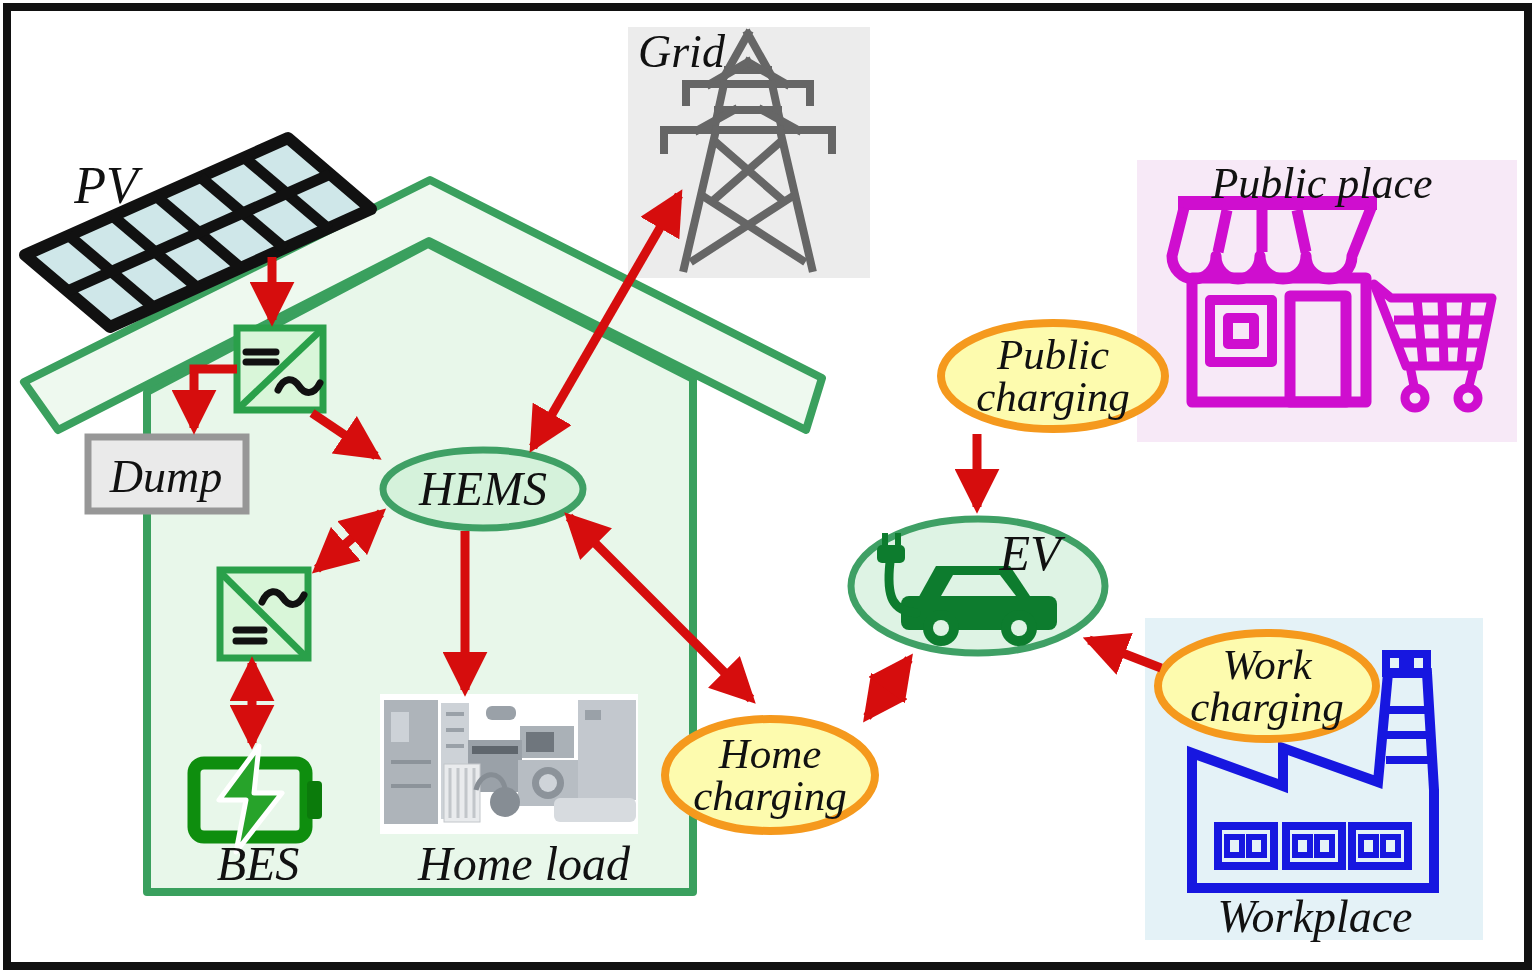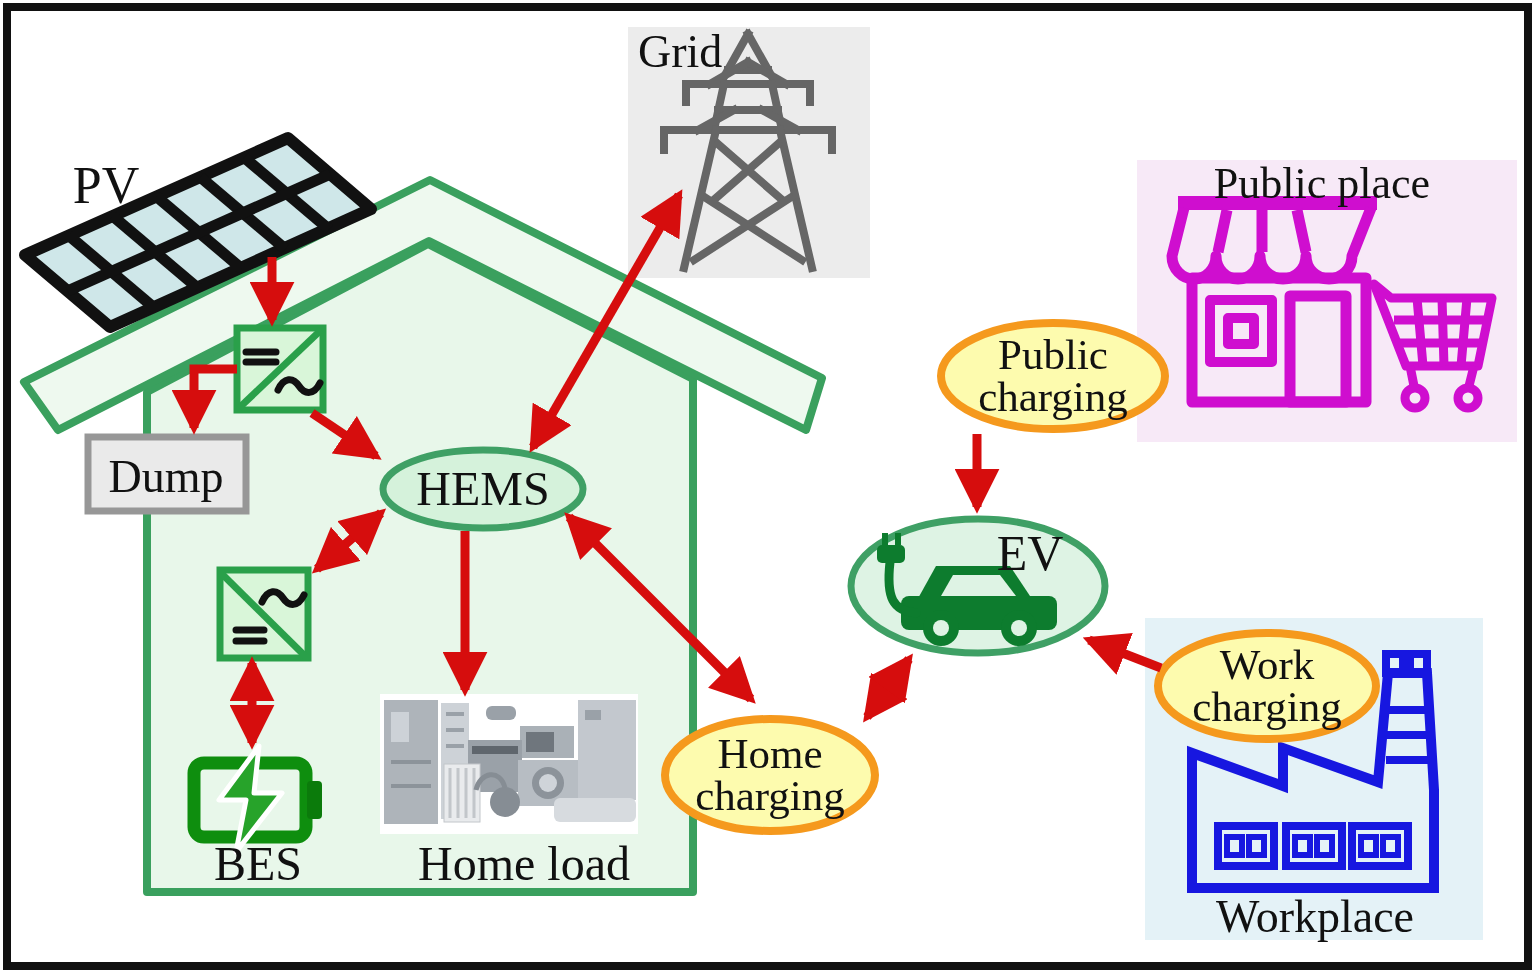--- a/index.html
+++ b/index.html
@@ -1,16 +1,16 @@
 <!DOCTYPE html>
 <html><head>
 <meta charset="utf-8">
 <style>
   html,body{margin:0;padding:0;background:#ffffff;}
-  .canvas{position:relative;width:1536px;height:974px;background:#ffffff;overflow:hidden;}
+  .canvas{position:relative;width:1536px;height:974px;background:#ffffff;overflow:hidden;font-style:italic;}
   svg{position:absolute;left:0;top:0;}
   text{font-family:"Liberation Serif","DejaVu Serif",serif;fill:#111111;}
   .arrow{stroke:#d60d0d;stroke-width:9;fill:none;}
   .house-stroke{stroke:#3aa05e;stroke-width:8;}
   .conv{fill:#d9f6d9;stroke:#2aa04a;stroke-width:7;}
   .sym{stroke:#111111;stroke-width:7;fill:none;stroke-linecap:round;}
   .tower{stroke:#666666;stroke-width:8;fill:none;stroke-linecap:square;}
   .store{stroke:#cf0ecf;fill:none;stroke-linejoin:round;}
   .factory{stroke:#1717e0;fill:none;stroke-linejoin:miter;}
 </style>

